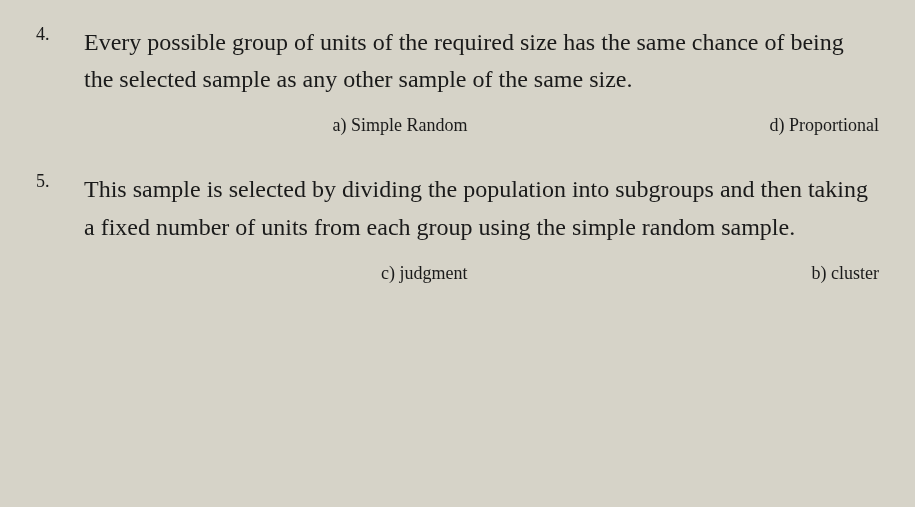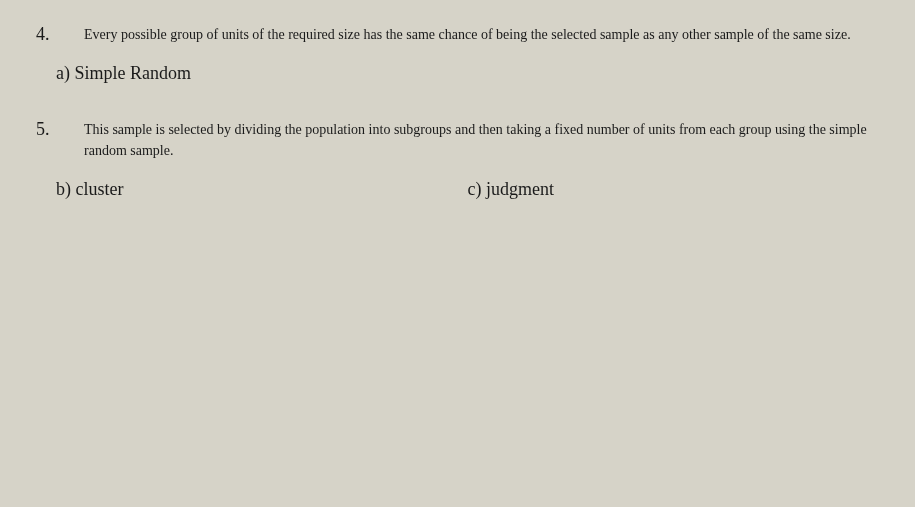--- a/index.html
+++ b/index.html
@@ -39,32 +39,33 @@
     }
 
     .question-number {
       font-size: 18px;
       font-weight: normal;
       min-width: 48px;
       padding-top: 0;
     }
 
     .question-text {
-      font-size: 14px;
+      font-size: 24px;
       line-height: 1.55;
       flex: 1;
     }
 
     .answers-grid {
       display: grid;
       grid-template-columns: 1fr 1fr;
       gap: 24px 0;
       margin-top: 14px;
       margin-left: 0;
       padding-left: 20px;
+      text-align: right;
     }
 
     .answer-item {
       font-size: 18px;
       line-height: 1.5;
     }
 
     .answer-label {
       font-weight: normal;
     }
@@ -77,32 +78,36 @@
   <div class="question-block">
     <div class="question-row">
       <span class="question-number">4.</span>
       <span class="question-text">Every possible group of units of the required size has the same chance of being the selected sample as any other sample of the same size.</span>
     </div>
     <div class="answers-grid">
       <div class="answer-item">
         <span class="answer-label">a)</span>
         <span>Simple Random</span>
       </div>
+      <div class="answer-item">
+        <span class="answer-label">d)</span>
+        <span>Proportional</span>
+      </div>
     </div>
   </div>
 
   <div class="question-block" style="margin-top: 32px;">
     <div class="question-row">
       <span class="question-number">5.</span>
       <span class="question-text">This sample is selected by dividing the population into subgroups and then taking a fixed number of units from each group using the simple random sample.</span>
     </div>
     <div class="answers-grid">
       <div class="answer-item">
+        <span class="answer-label">c)</span>
+        <span>judgment</span>
+      </div>
+      <div class="answer-item">
         <span class="answer-label">b)</span>
         <span>cluster</span>
-      </div>
-      <div class="answer-item">
-        <span class="answer-label">c)</span>
-        <span>judgment</span>
       </div>
     </div>
   </div>
 </div>
 
 </body></html>

